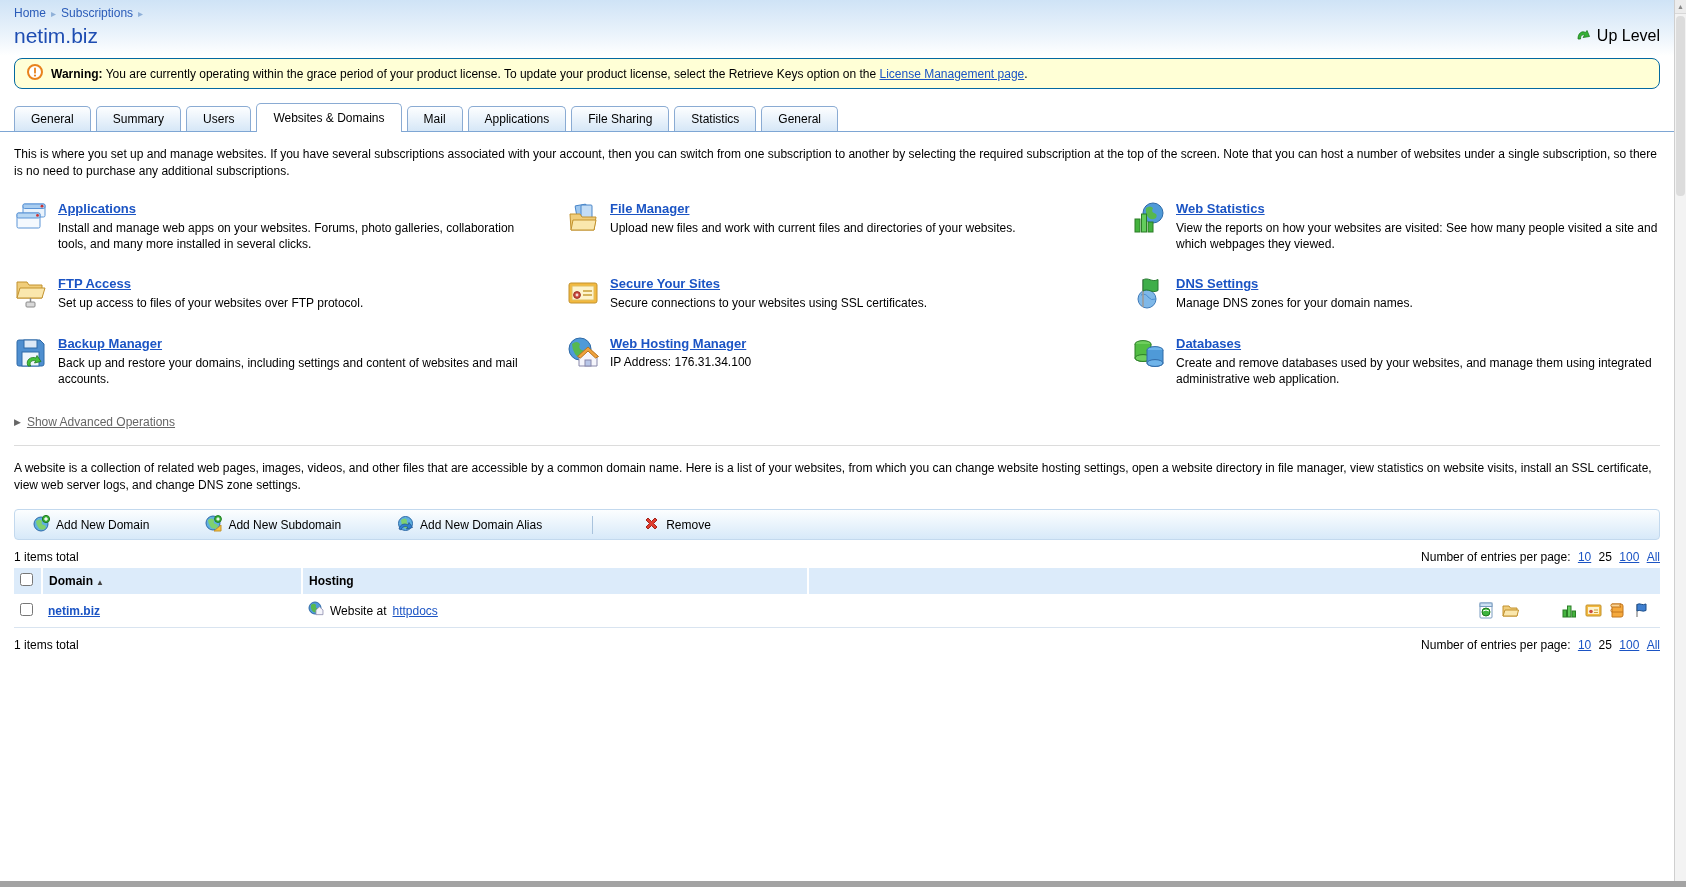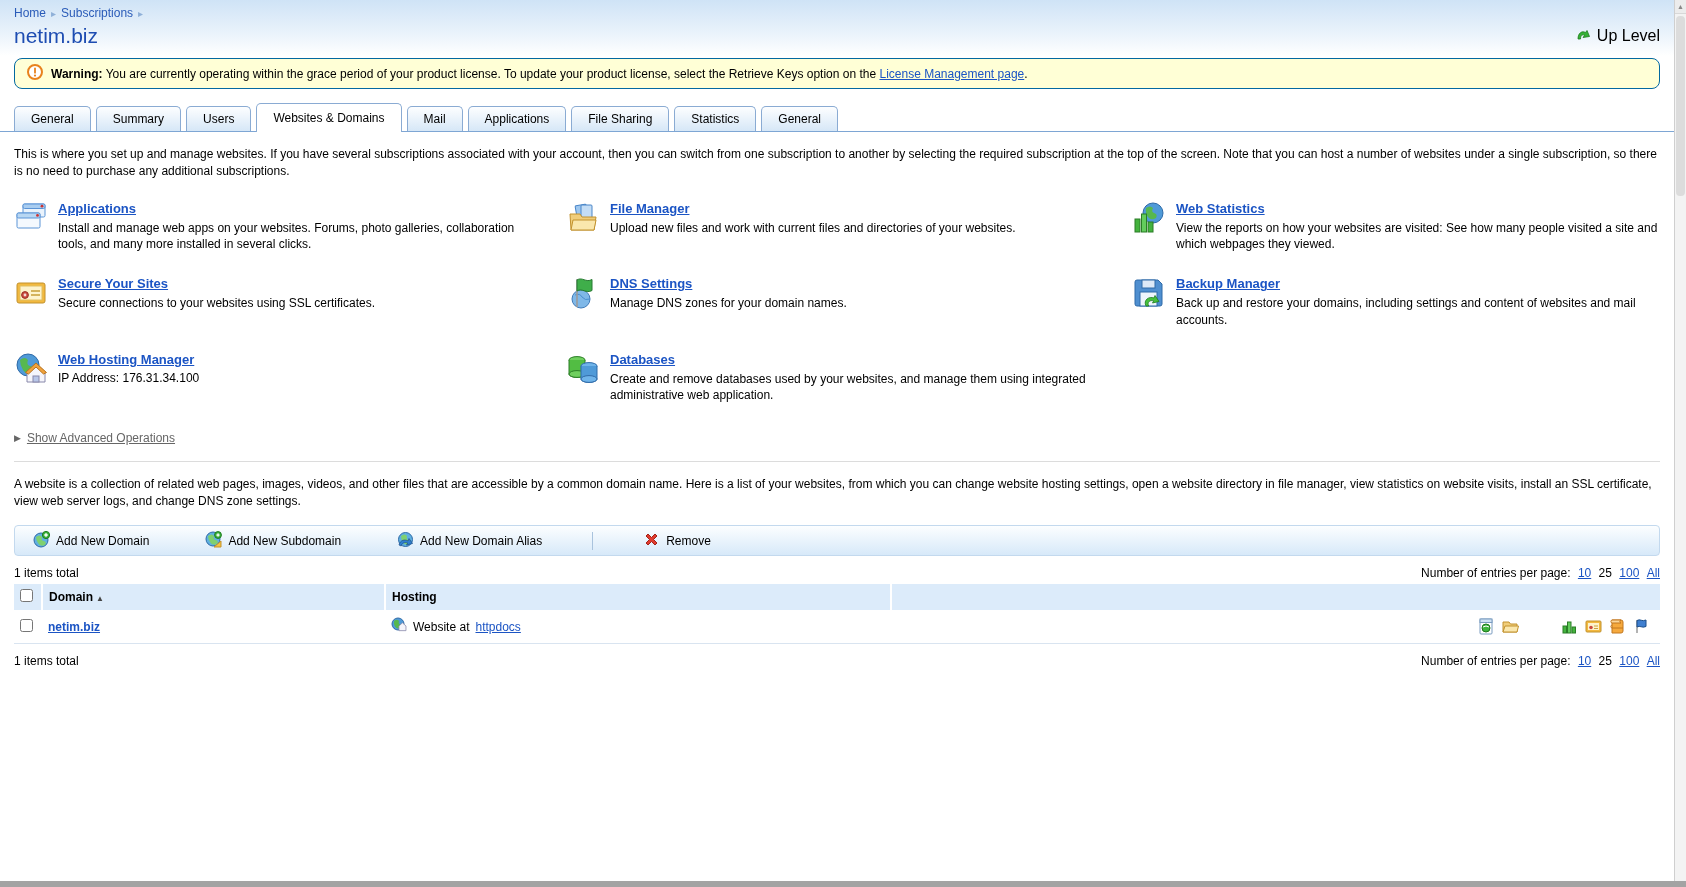--- a/index.html
+++ b/index.html
@@ -57,21 +57,21 @@
   .pager a { color:#1b54c4; text-decoration:underline; cursor:pointer; }
   .pager .cur { color:#000; }
   .pager .opts span, .pager .opts a { margin-left:4px; }
 
   
   table.list { margin:4px 14px 0 14px; width:1646px; border-collapse:collapse; }
   table.list th { background:#dcebfa; text-align:left; font-weight:bold; padding:5px 6px; border-left:2px solid #fff; font-size:12px; }
   table.list th:first-child { border-left:none; }
   table.list td { padding:7px 6px; border-bottom:1px solid #d9e4f0; }
   th.c-check, td.c-check { width:28px; }
-  th.c-domain, td.c-domain { width:343px; }
+  th.c-domain, td.c-domain { width:260px; }
   th.c-hosting, td.c-hosting { width:506px;margin-left:33px; }
   .sort-arrow { font-size:8px; color:#444; margin-left:3px; }
   .domain-link { font-weight:bold; color:#1b54c4; text-decoration:underline; cursor:pointer; }
   .host-cell { display:flex; align-items:center; gap:6px; }
   .host-cell a { color:#1b54c4; text-decoration:underline; cursor:pointer; }
   .row-actions { display:flex; justify-content:flex-end; align-items:center; gap:7px; padding-right:4px; }
   .row-actions .gap { width:28px; }
   .act-ico { width:17px; height:17px; cursor:pointer; }
   .act-ico svg { width:17px; height:17px; display:block; }
 
@@ -168,20 +168,34 @@
               <rect x="9.5" y="13" width="5" height="18" fill="#63cc5c" stroke="#2a7d26"></rect>
               <rect x="16" y="21" width="5" height="10" fill="#44b33e" stroke="#2a7d26"></rect>
             </svg>
           </span>
         <div>
           <div class="feat-title">Web Statistics</div>
           <div class="feat-desc">View the reports on how your websites are visited: See how many people visited a site and which webpages they viewed.</div>
         </div>
       </div>
 
+      <div class="feat">
+        <span class="feat-ico">
+            <svg viewBox="0 0 34 34">
+              <path d="M3 6 L13 6 L15 9 L28 9 L28 22 L3 22 Z" fill="#f0cd7a" stroke="#c2922f"></path>
+              <path d="M6 12 L31 12 L28 22 L3 22 Z" fill="#fae7ad" stroke="#c2922f"></path>
+              <rect x="12" y="26" width="9" height="5" rx="1" fill="#d9d9d9" stroke="#8a8a8a"></rect>
+              <path d="M16.5 22 v4" stroke="#8a8a8a" stroke-width="1.5"></path>
+            </svg>
+          </span>
+        <div>
+          <div class="feat-title">FTP Access</div>
+          <div class="feat-desc">Set up access to files of your websites over FTP protocol.</div>
+        </div>
+      </div>
 
       <div class="feat">
         <span class="feat-ico">
             <svg viewBox="0 0 34 34">
               <rect x="3" y="7" width="28" height="20" rx="2" fill="#f3b93f" stroke="#c2922f"></rect>
               <rect x="6" y="10" width="22" height="14" fill="#fdf3cd" stroke="#e0bf62"></rect>
               <circle cx="11" cy="19" r="3.4" fill="#cc4a3f" stroke="#992f26"></circle>
               <circle cx="11" cy="19" r="1.4" fill="#f0d9d7"></circle>
               <line x1="17" y1="15" x2="26" y2="15" stroke="#caa23f" stroke-width="1.6"></line>
               <line x1="17" y1="19" x2="26" y2="19" stroke="#caa23f" stroke-width="1.6"></line>

